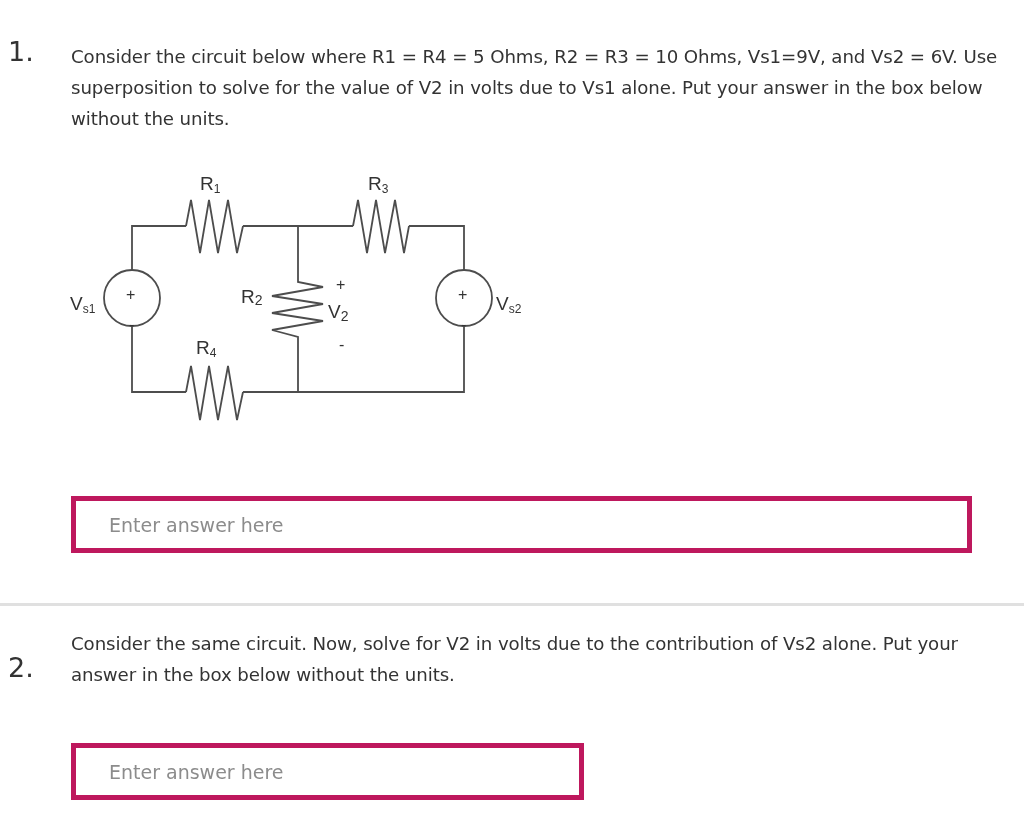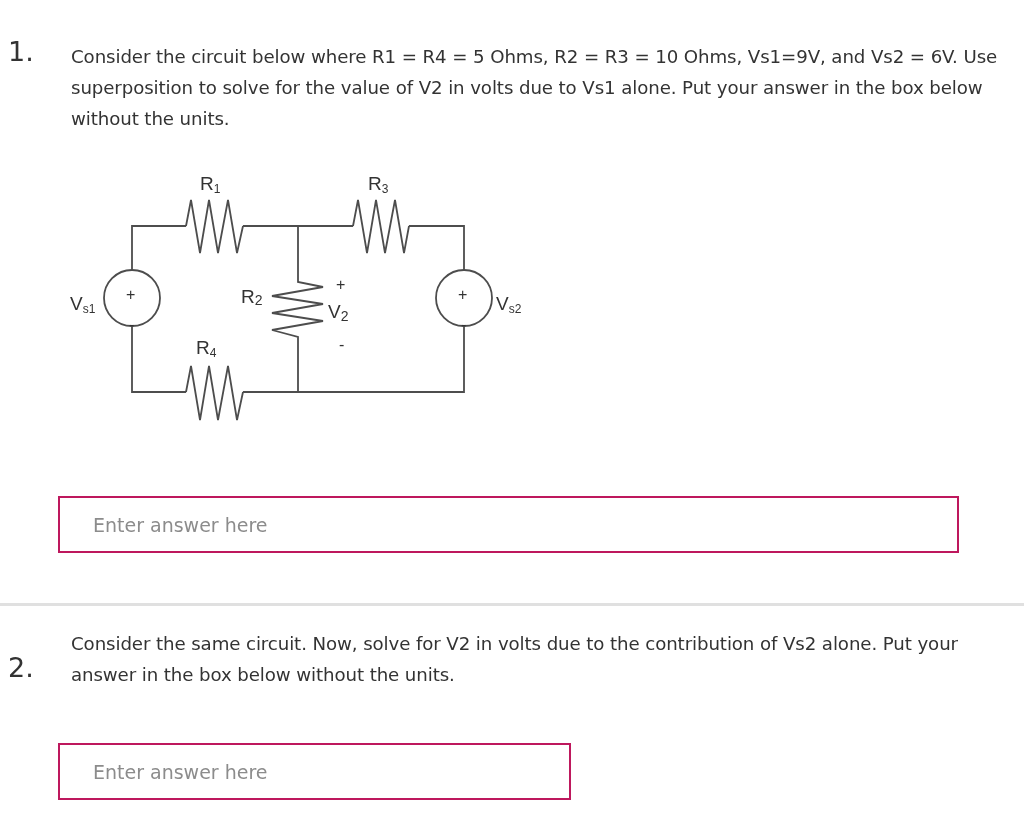--- a/index.html
+++ b/index.html
@@ -31,24 +31,24 @@
       position: absolute;
       left: 71px;
       width: 930px;
       font-size: 18.2px;
       line-height: 31px;
       color: #333333;
       letter-spacing: -0.1px;
     }
     .answer-box {
       position: absolute;
-      left: 58px;
+      left: 71px;
       height: 55px;
       box-sizing: border-box;
-      border: 2px solid #be185d;
+      border: 5px solid #be185d;
       background: #ffffff;
       font-family: "DejaVu Sans", sans-serif;
       font-size: 19px;
       padding: 0 0 0 33px;
       color: #333333;
       outline: none;
     }
     .answer-box::placeholder {
       color: #8c8c8c;
     }

